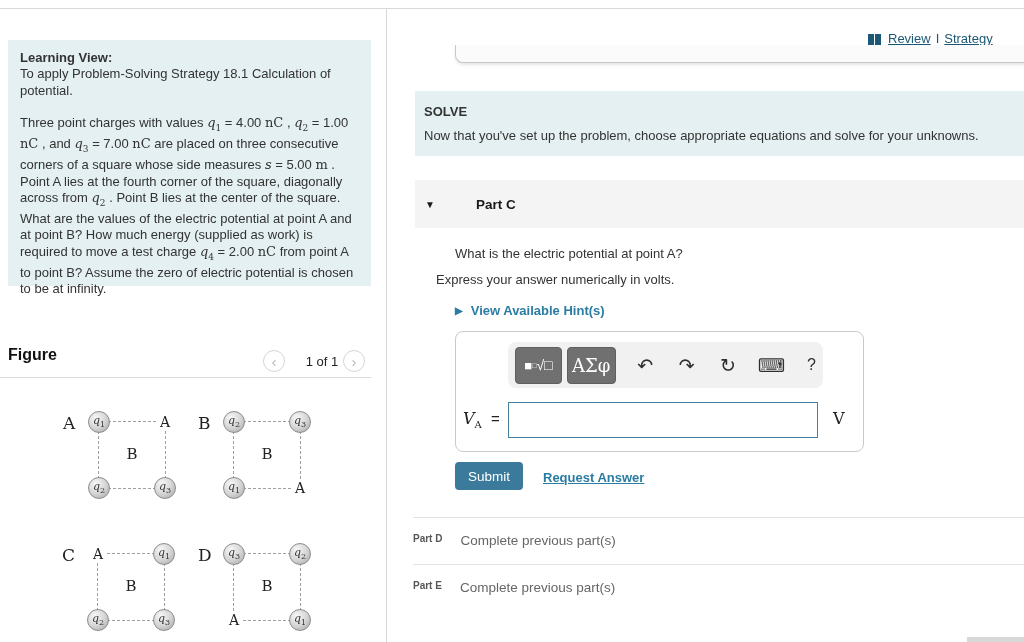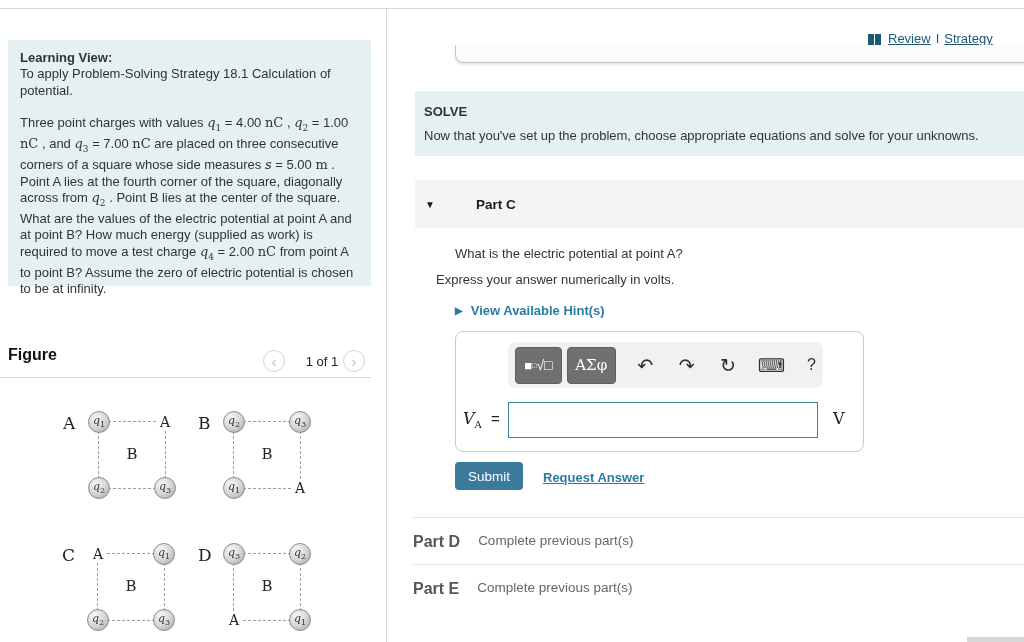--- a/index.html
+++ b/index.html
@@ -75,42 +75,42 @@
   
   .answer-box{left:455px;top:331px;width:407px;height:119px;border:1px solid #c9c9c9;border-radius:8px;background:#fff;}
   .toolbar{left:508px;top:342px;width:315px;height:46px;background:#f1f1f1;border-radius:8px;
            display:flex;align-items:center;box-sizing:border-box;padding-left:7px;}
   .tb-btn{height:37px;border-radius:4px;background:#707070;color:#fff;display:flex;
           align-items:center;justify-content:center;border:1px solid #5f5f5f;box-sizing:border-box;}
   .eq-btn{width:48px;font-size:13px;margin-right:5px;}
   .eq-btn .sq{font-size:13px;}
   .eq-btn .sup{font-size:7px;vertical-align:super;}
   .eq-btn .rad{font-size:14px;}
-  .greek-btn{width:50px;font-family:"DejaVu Serif",serif;font-size:15px;}
+  .greek-btn{width:50px;font-family:"DejaVu Serif",serif;font-size:18px;}
   .tb-icon{color:#2f2f2f;font-size:19px;width:24px;text-align:center;margin-left:18px;line-height:1;}
   .tb-help{font-size:16px;color:#2f2f2f;}
 
   .ansvar{left:463px;top:409px;font-size:15px;color:#222;}
   .ansvar .v{font-family:"DejaVu Serif",serif;font-style:italic;font-size:16px;}
   .ansvar sub{font-family:"DejaVu Serif",serif;font-size:10px;}
   .ansvar .eq{margin-left:5px;}
   .ans-input{left:508px;top:402px;width:310px;height:36px;border:1px solid #44809f;
              box-sizing:border-box;background:#fff;font-size:14px;padding:0 6px;outline:none;}
   .unit{left:833px;top:409px;font-family:"DejaVu Serif",serif;font-size:16px;color:#222;}
 
   .submit-btn{left:455px;top:462px;width:68px;height:28px;background:var(--submit-bg,#3b7a9b);
               color:#fff;border:none;border-radius:4px;font-size:13.5px;font-family:"Liberation Sans",sans-serif;cursor:pointer;}
   .request-link{left:543px;top:470px;color:var(--accent-teal,#21768f);font-weight:bold;
                 text-decoration:underline;cursor:pointer;text-align:right;}
 
   .divider{height:1px;background:#e2e2e2;width:611px;left:413px;}
   .d1{top:517px;} .d2{top:564px;}
   .part-row{display:flex;gap:18px;color:#666;}
   .partd-row{left:413px;top:533px;} .parte-row{left:413px;top:580px;}
-  .part-label{font-weight:bold;color:#565656;font-size:16px;}
+  .part-label{font-weight:bold;color:#565656;font-size:10px;}
   .part-status{font-size:13.5px;color:#666;}
 
   .sliver{left:967px;top:637px;width:57px;height:5px;background:#d8d8d8;}
 </style>
 </head>
 <body>
 
 <div class="screen" style="--accent-teal: #2a7ca3; --link-dark: #1b5875; --submit-bg: #3b7a9b; --panel-cyan: #e4f0f2;">
 
   <div class="abs top-rule"></div>

